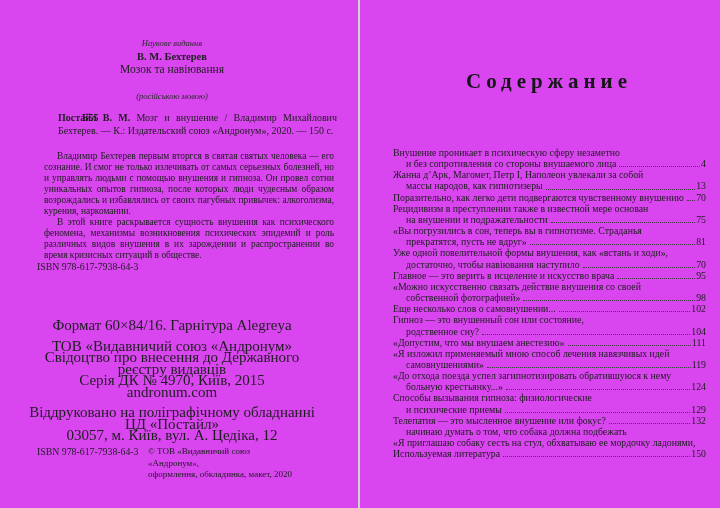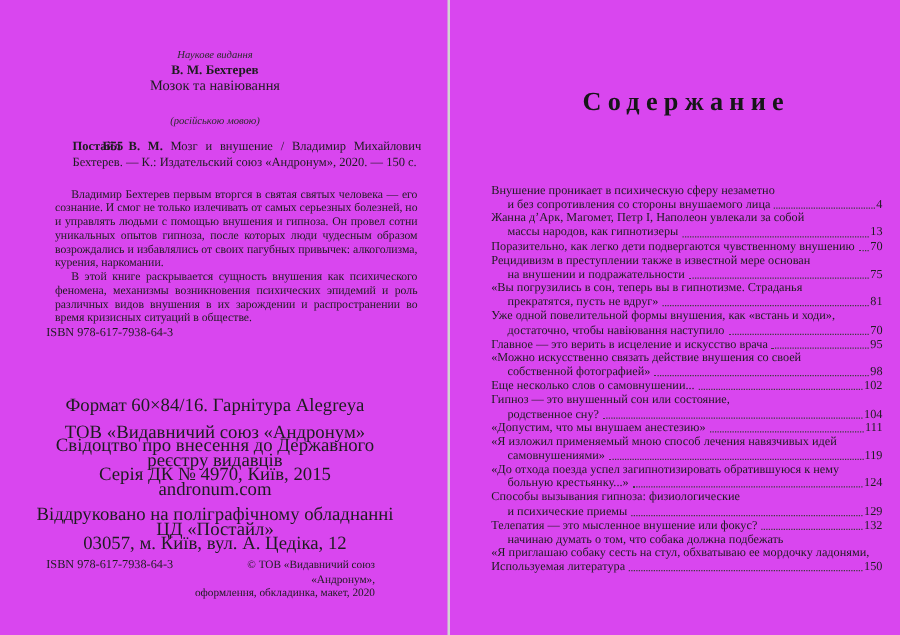--- a/index.html
+++ b/index.html
@@ -31,21 +31,21 @@
     font-size:9.4px;line-height:11px;text-align:justify;}
   .annotation p{margin:0;text-indent:13px;}
 
   .isbn-mid{position:absolute;left:37px;top:261px;font-size:9.8px;}
 
   .imprint{position:absolute;left:28px;top:320px;width:288px;text-align:center;
     font-size:15px;line-height:11.5px;}
   .imprint .grp{margin-bottom:9px;}
 
   .isbn-bottom{position:absolute;left:37px;top:446px;font-size:9.8px;}
-  .copyright{position:absolute;left:148px;top:446px;width:152px;text-align:right;
+  .copyright{position:absolute;left:148px;top:446px;width:152px;text-align:left;
     font-size:9px;line-height:11.5px;}
 
   
   .toc-heading{position:absolute;left:33px;top:69px;width:312px;text-align:center;
     font-size:21px;font-weight:bold;letter-spacing:5px;color:#161618;}
   .toc{position:absolute;left:33px;top:147px;width:313px;font-size:9.8px;line-height:11.15px;}
   .toc-entry{margin:0;}
   .toc-line{display:flex;}
   .toc-line .toc-text{white-space:nowrap;}
   .toc-line.cont{padding-left:13px;}

